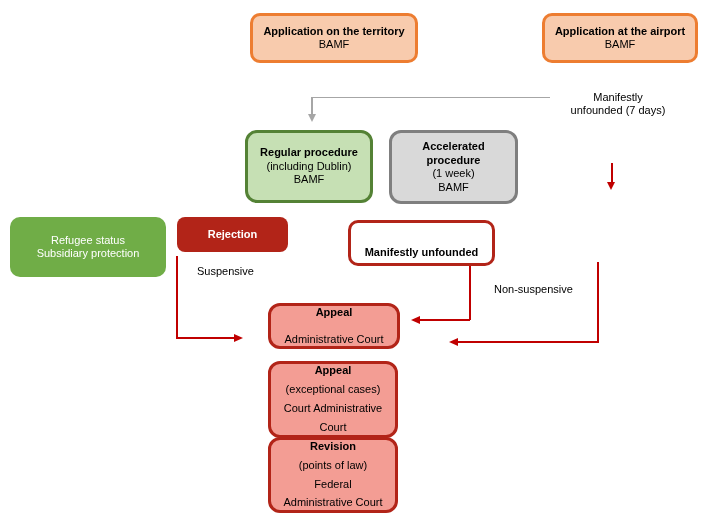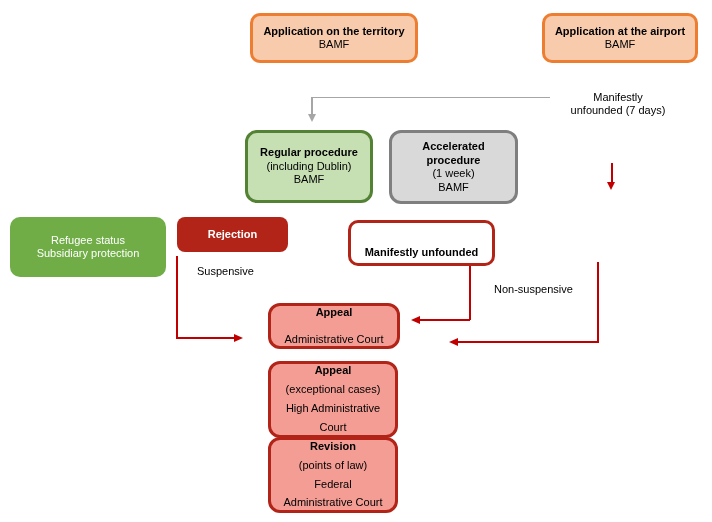--- a/index.html
+++ b/index.html
@@ -94,21 +94,21 @@
   <div class="line rline" style="left:458px;top:341px;width:141px;height:2px;"></div>
   <div class="ah ah-left-red" style="left:449px;top:337.5px;"></div>
 
   <div class="box salmon" style="left:268px;top:303px;width:132px;height:46px;">
     <div class="b">Appeal</div>
     <div>Administrative Court</div>
   </div>
   <div class="box salmon" style="left:268px;top:361px;width:130px;height:77px;">
     <div class="b">Appeal</div>
     <div>(exceptional cases)</div>
-    <div>High Administrative</div>
+    <div>Court Administrative</div>
     <div>Court</div>
   </div>
   <div class="box salmon" style="left:268px;top:437px;width:130px;height:76px;">
     <div class="b">Revision</div>
     <div>(points of law)</div>
     <div>Federal</div>
     <div>Administrative Court</div>
   </div>
 
 </div>

